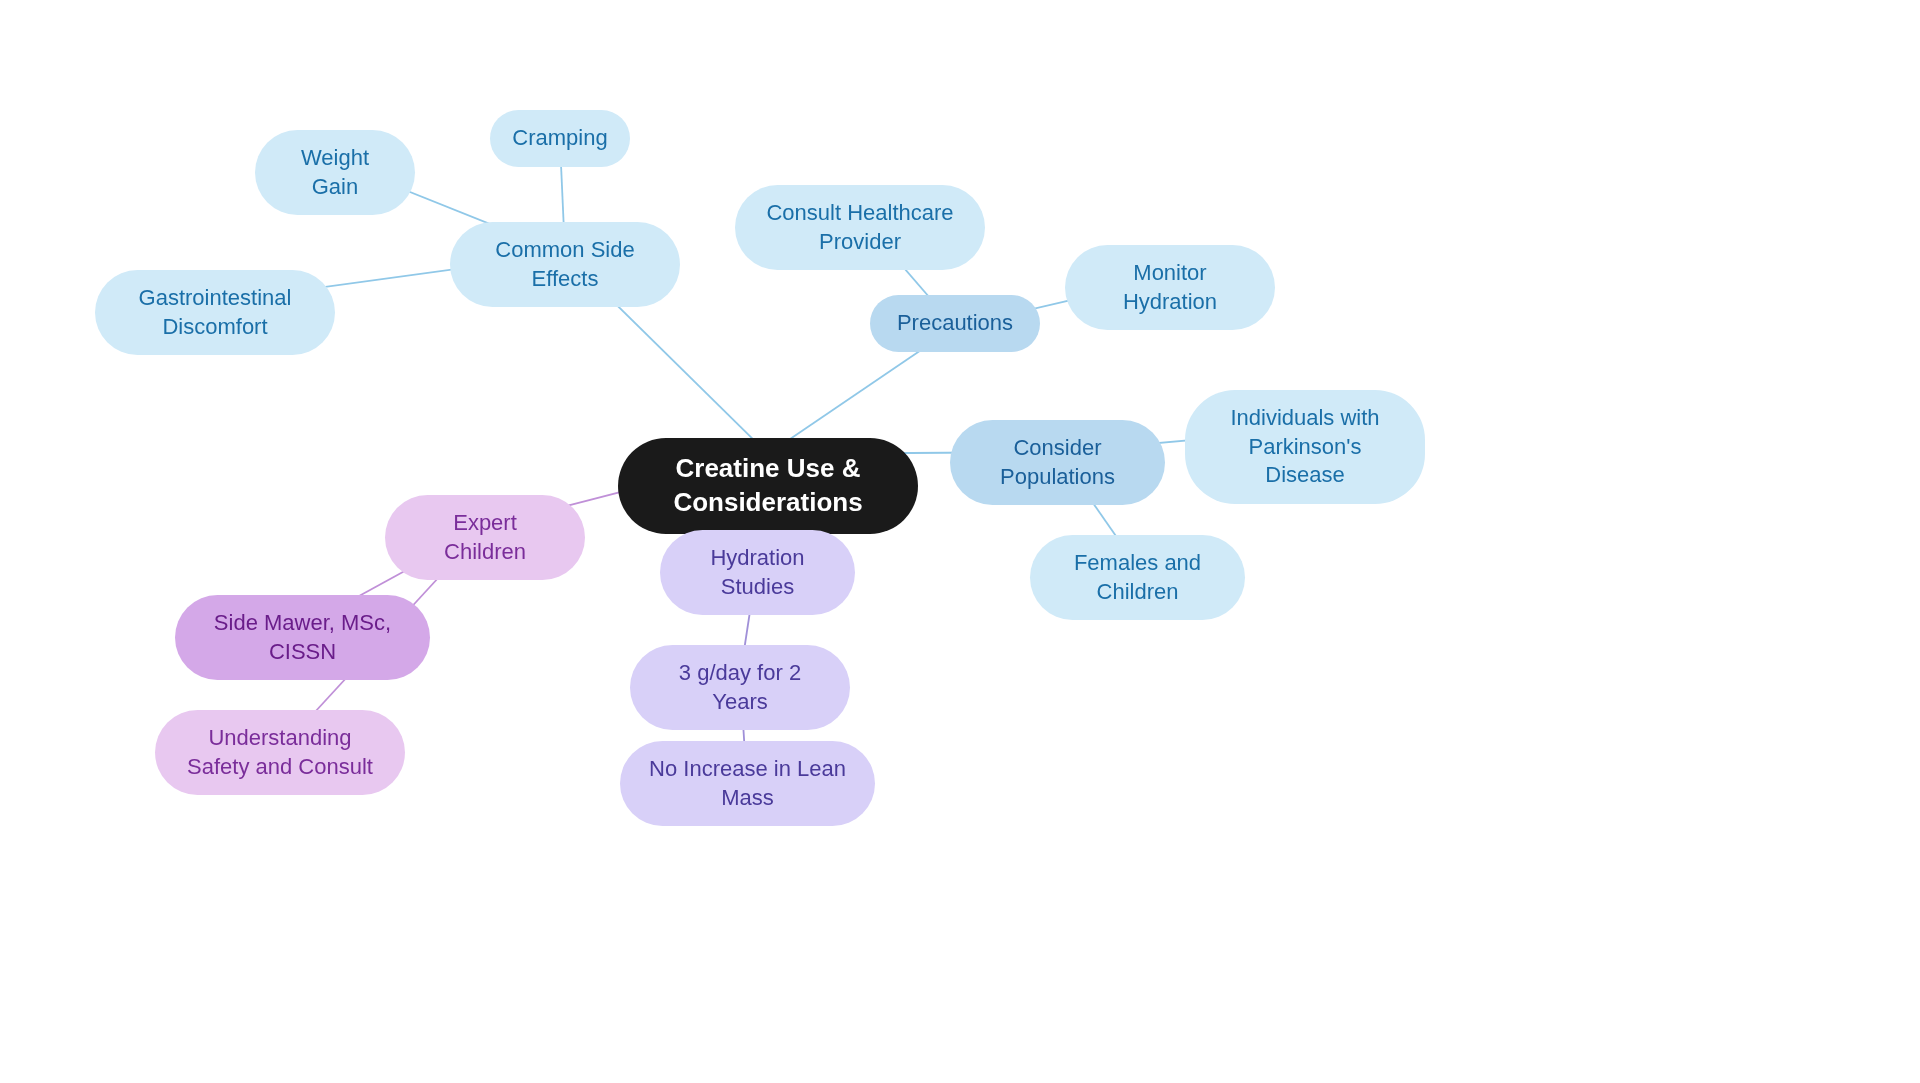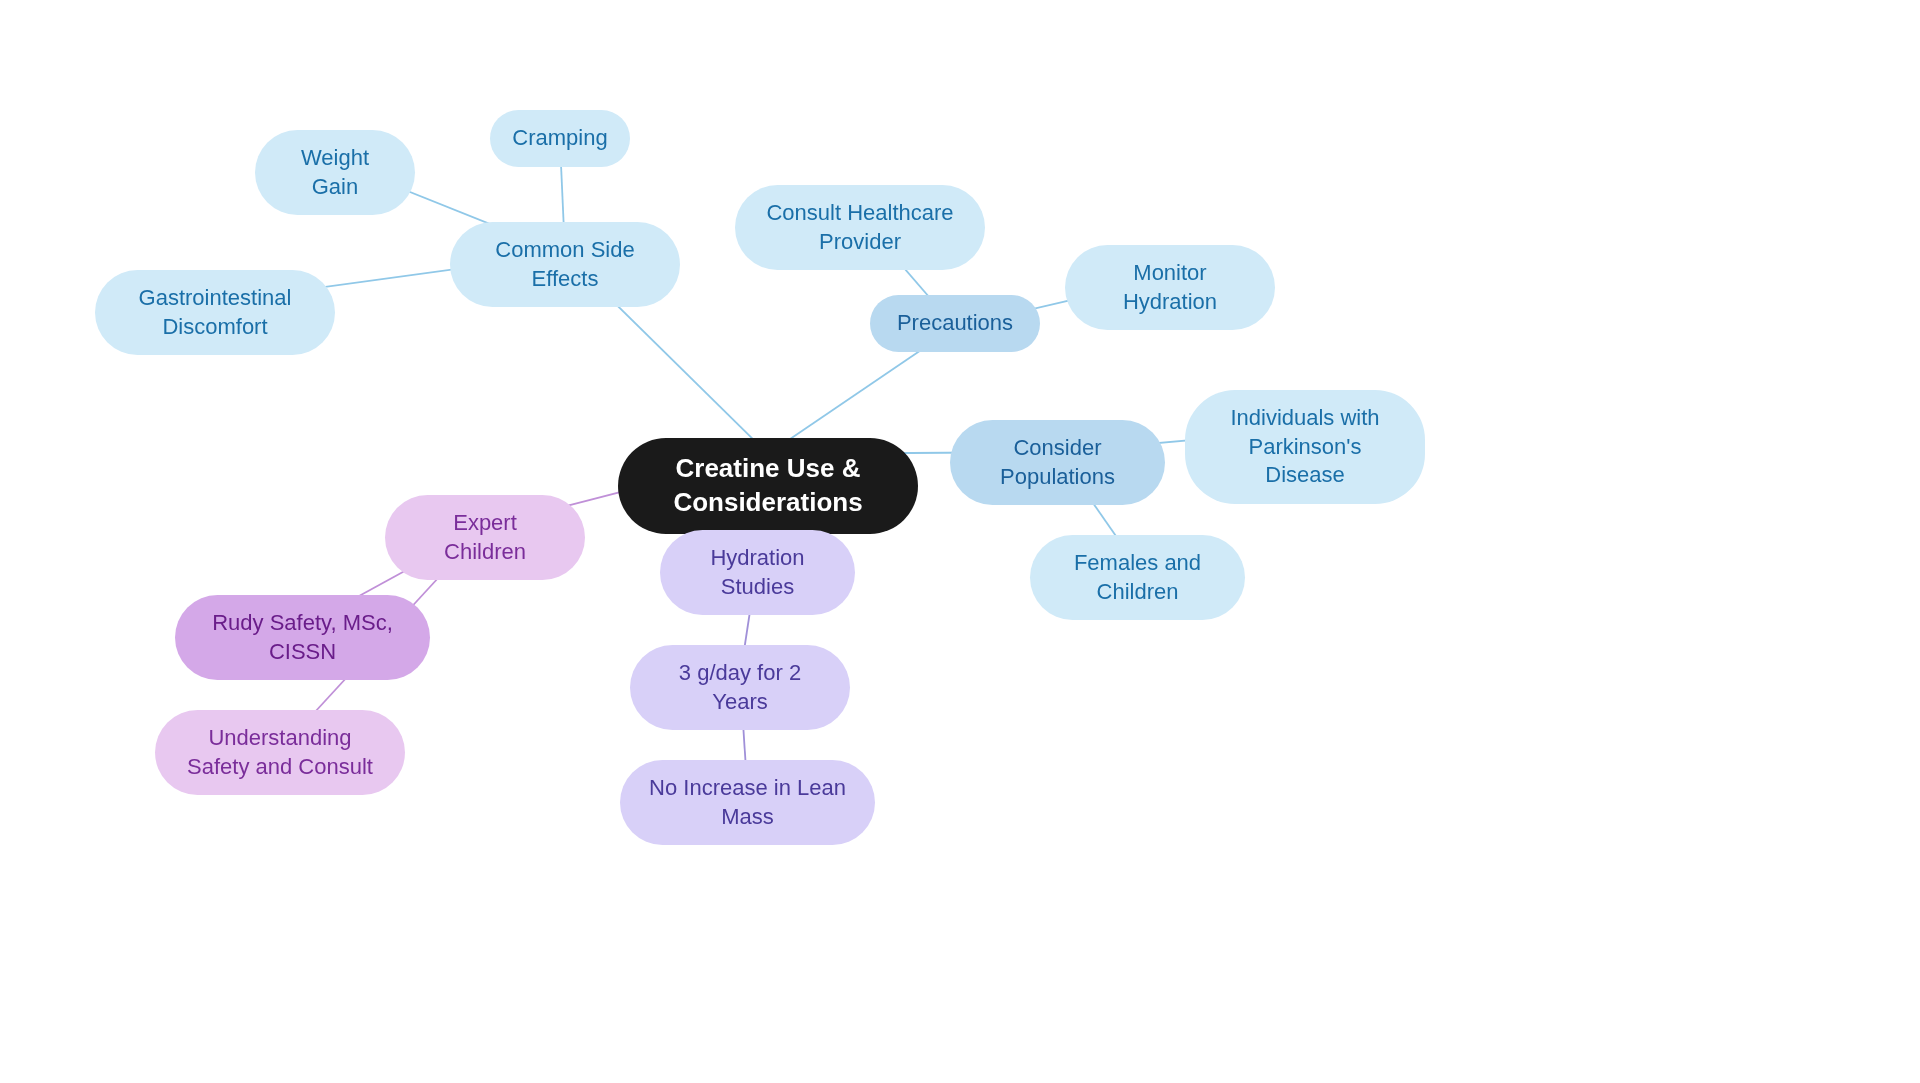--- a/index.html
+++ b/index.html
@@ -88,25 +88,25 @@
       <line x1="1057.5" y1="452" x2="1305" y2="430" stroke="#90c8e8" stroke-width="1.8"></line>
       <line x1="1057.5" y1="452" x2="1137.5" y2="567" stroke="#90c8e8" stroke-width="1.8"></line>
     </svg>
   <div id="nodes-layer">
       <div class="node node-center" style="left: 618px; top: 418px; width: 300px; margin-top: 20px;">Creatine Use &amp; Considerations</div>
       <div class="node node-blue-light" style="left: 450px; top: 222px; width: 230px; text-align: center;">Common Side Effects</div>
       <div class="node node-blue-light" style="left: 255px; top: 130px; width: 160px;">Weight Gain</div>
       <div class="node node-blue-light" style="left: 490px; top: 110px; width: 140px;">Cramping</div>
       <div class="node node-blue-light" style="left: 95px; top: 270px; width: 240px;">Gastrointestinal Discomfort</div>
       <div class="node node-purple-light" style="left: 385px; top: 495px; width: 200px;">Expert Children</div>
-      <div class="node node-purple-medium" style="left: 175px; top: 595px; width: 255px;">Rudy Safety, MSc, CISSN</div>
+      <div class="node node-purple-medium" style="left: 175px; top: 595px; width: 255px;">Side Mawer, MSc, CISSN</div>
       <div class="node node-purple-light" style="left: 155px; top: 710px; width: 250px;">Understanding Safety and Consult</div>
       <div class="node node-violet-light" style="left: 660px; top: 530px; width: 195px;">Hydration Studies</div>
       <div class="node node-violet-light" style="left: 630px; top: 645px; width: 220px;">3 g/day for 2 Years</div>
-      <div class="node node-violet-light" style="left: 620px; top: 760px; width: 255px;">No Increase in Lean Mass</div>
+      <div class="node node-violet-light" style="left: 620px; top: 741px; width: 255px;">No Increase in Lean Mass</div>
       <div class="node node-blue-medium" style="left: 870px; top: 295px; width: 170px;">Precautions</div>
       <div class="node node-blue-light" style="left: 735px; top: 185px; width: 250px;">Consult Healthcare Provider</div>
       <div class="node node-blue-light" style="left: 1065px; top: 245px; width: 210px;">Monitor Hydration</div>
       <div class="node node-blue-medium" style="left: 950px; top: 420px; width: 215px;">Consider Populations</div>
       <div class="node node-blue-light" style="left: 1185px; top: 390px; width: 240px;">Individuals with Parkinson's Disease</div>
       <div class="node node-blue-light" style="left: 1030px; top: 535px; width: 215px;">Females and Children</div>
     </div>
 </div>
 
 </body></html>

